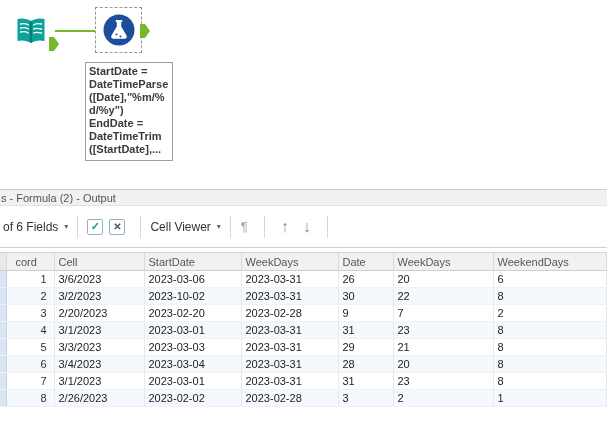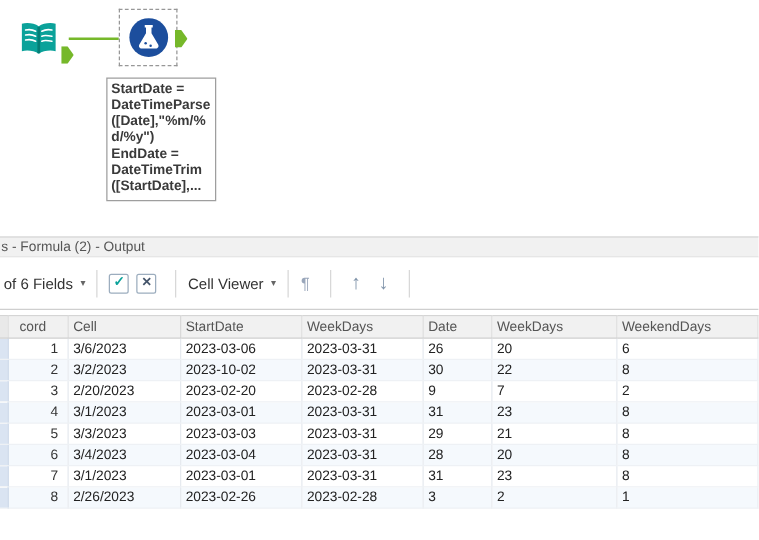--- a/index.html
+++ b/index.html
@@ -216,21 +216,21 @@
             <td class="col2">2023-03-01</td>
             <td class="col3">2023-03-31</td>
             <td class="col4">31</td>
             <td class="col5">23</td>
             <td class="col6">8</td>
           </tr>
           <tr>
             <td class="strip"></td>
             <td class="col0">8</td>
             <td class="col1">2/26/2023</td>
-            <td class="col2">2023-02-26</td>
+            <td class="col2">2023-02-02</td>
             <td class="col3">2023-02-28</td>
             <td class="col4">3</td>
             <td class="col5">2</td>
             <td class="col6">1</td>
           </tr>
         </tbody>
     </table>
   </div>
 
 </div>

